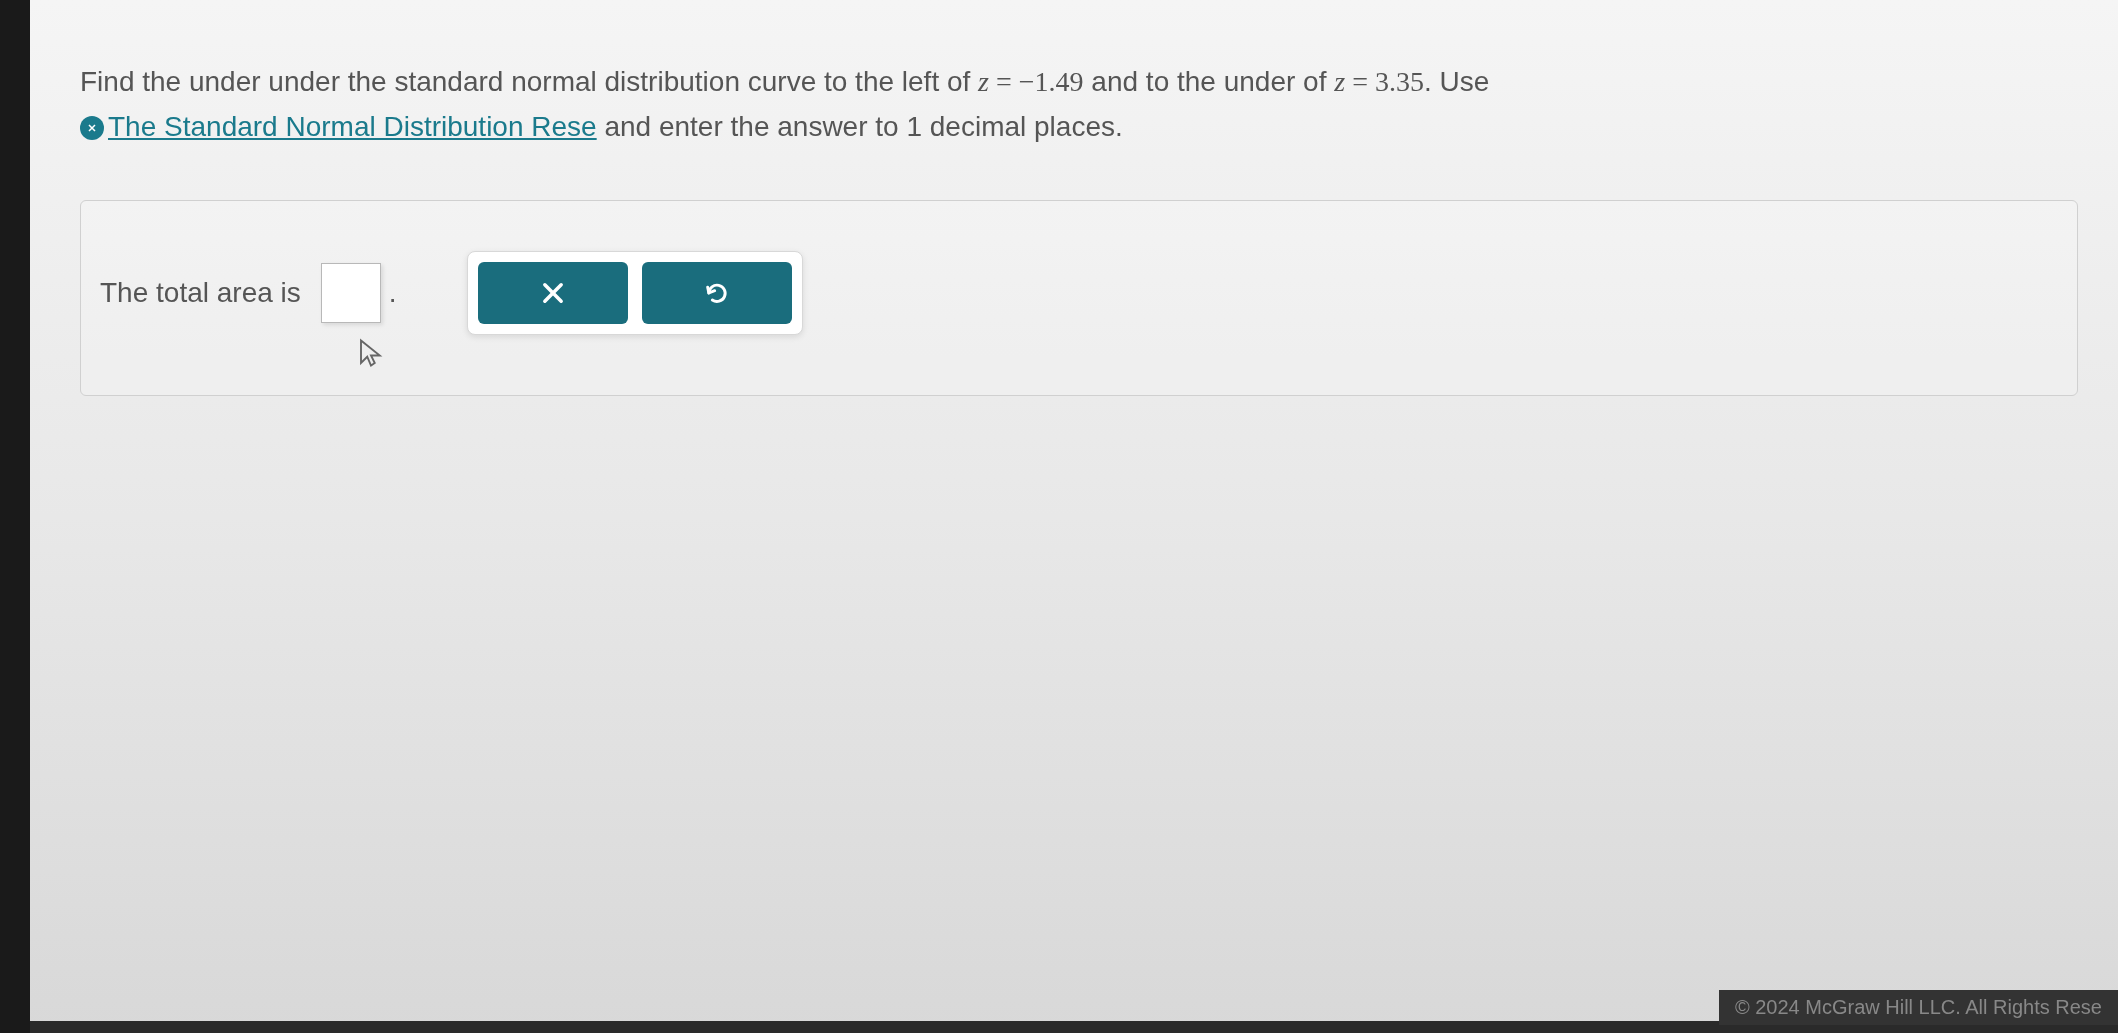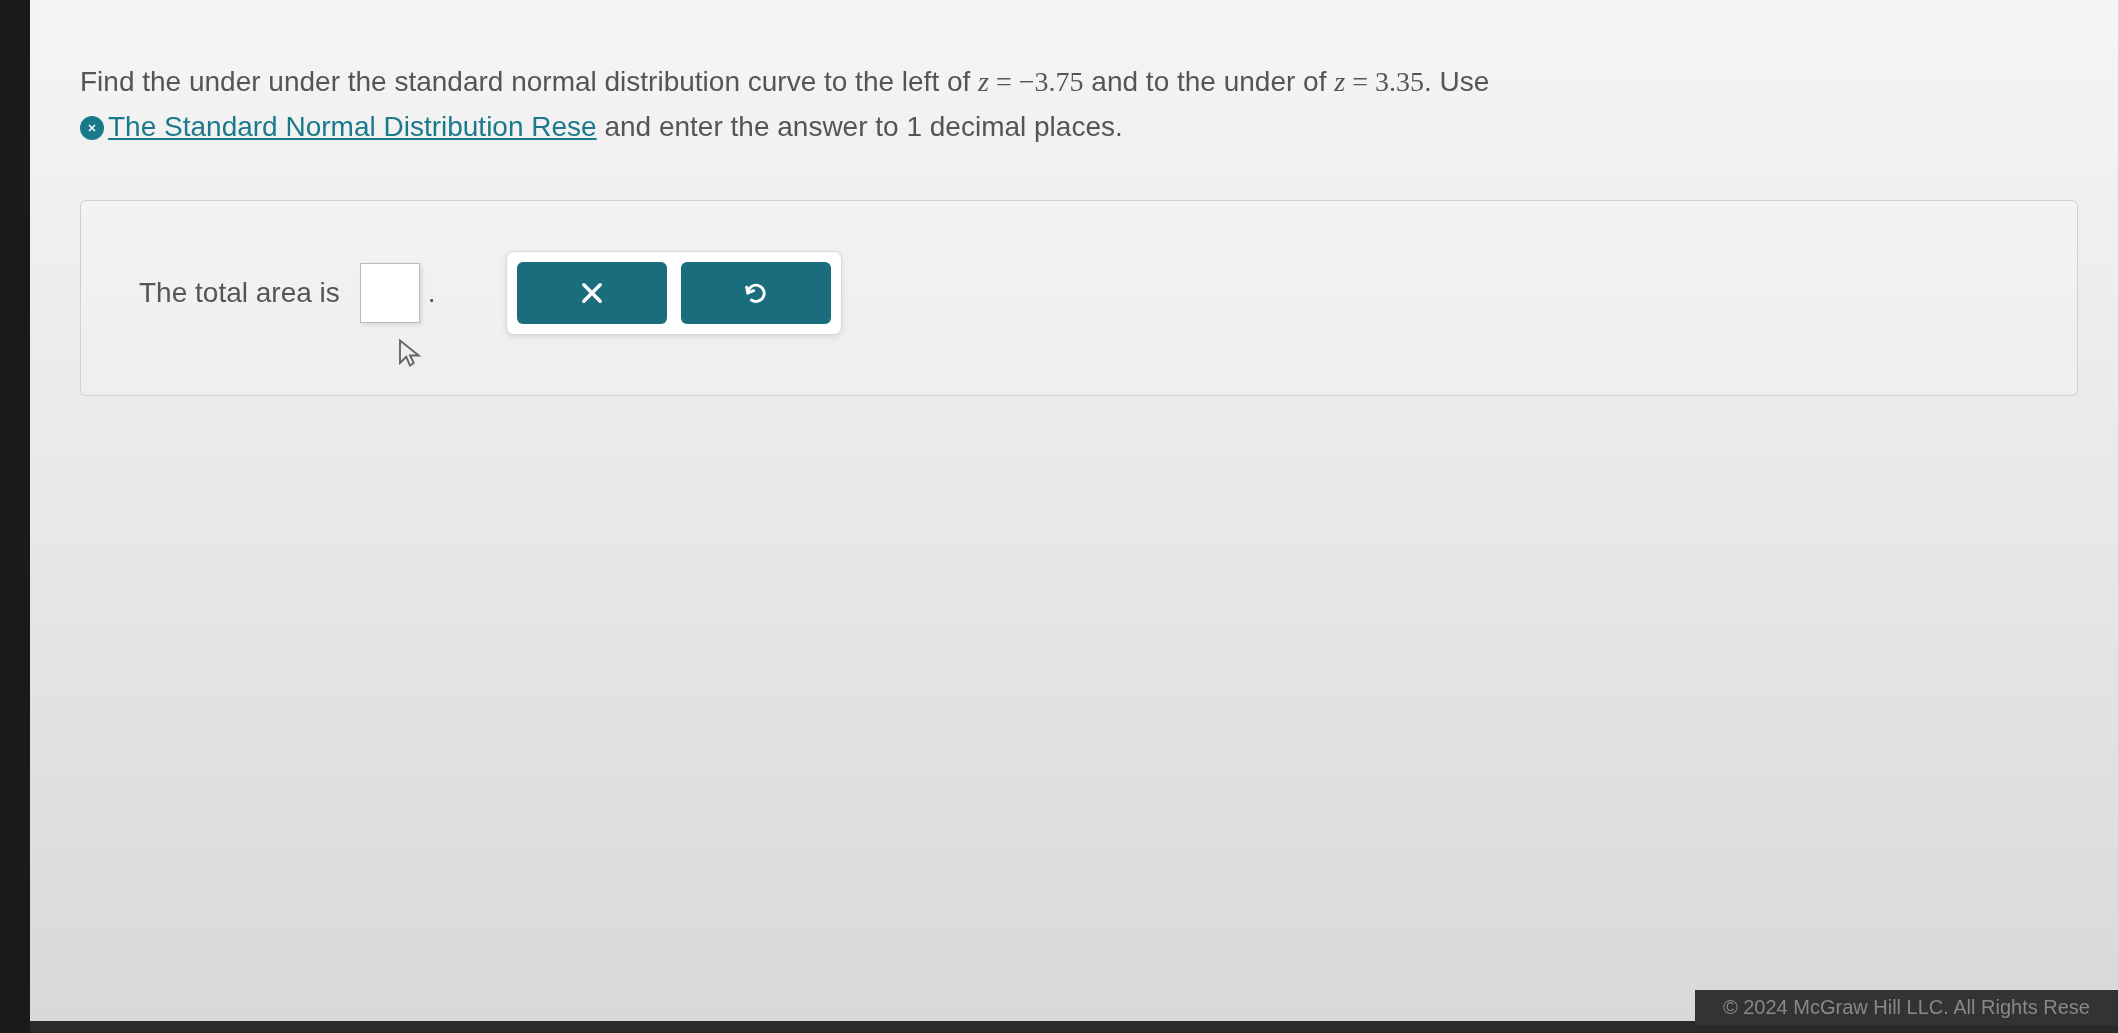--- a/index.html
+++ b/index.html
@@ -58,21 +58,21 @@
       font-family: 'Times New Roman', serif;
     }
     
     .math-eq {
       font-family: 'Times New Roman', serif;
     }
     
     .answer-section {
       border: 1px solid #d0d0d0;
       border-radius: 6px;
-      padding: 50px 45px 60px 58px;
+      padding: 50px 45px 60px 19px;
       background: rgba(255,255,255,0.2);
       display: flex;
       align-items: center;
       gap: 20px;
     }
     
     .answer-label {
       font-size: 28px;
       color: #555;
     }
@@ -145,40 +145,40 @@
       cursor: pointer;
     }
     
     .copyright {
       position: absolute;
       right: 0;
       bottom: 8px;
       font-size: 20px;
       color: #888;
       background: #333;
-      padding: 6px 28px;
+      padding: 6px 16px;
       text-align: right;
     }
     
     .footer-bar {
       position: absolute;
       left: 0;
       right: 0;
       bottom: 0;
       height: 12px;
       background: #2a2a2a;
     }
   </style>
 </head>
 <body>
 
 <div class="page-frame">
 
   <div class="question-text">
-    <span>Find the under under the standard normal distribution curve to the left of </span><span class="math-var">z</span><span class="math-eq"> = </span><span class="math-eq">−3.75</span><span> and to the under of </span><span class="math-var">z</span><span class="math-eq"> = </span><span class="math-eq">3.35</span><span>. Use </span>
+    <span>Find the under under the standard normal distribution curve to the left of </span><span class="math-var">z</span><span class="math-eq"> = </span><span class="math-eq">−1.49</span><span> and to the under of </span><span class="math-var">z</span><span class="math-eq"> = </span><span class="math-eq">3.35</span><span>. Use </span>
     <br>
     <span class="link-icon">
       <svg width="14" height="14" viewBox="0 0 14 14" fill="none">
         <path d="M4 4 L10 10 M4 10 L10 4" stroke="#fff" stroke-width="1.5"></path>
       </svg>
     </span><a class="table-link">The Standard Normal Distribution Rese</a><span> and enter the answer to 1 decimal places.</span>
   </div>
 
   <div class="answer-section">
     <span class="answer-label">The total area is</span>

